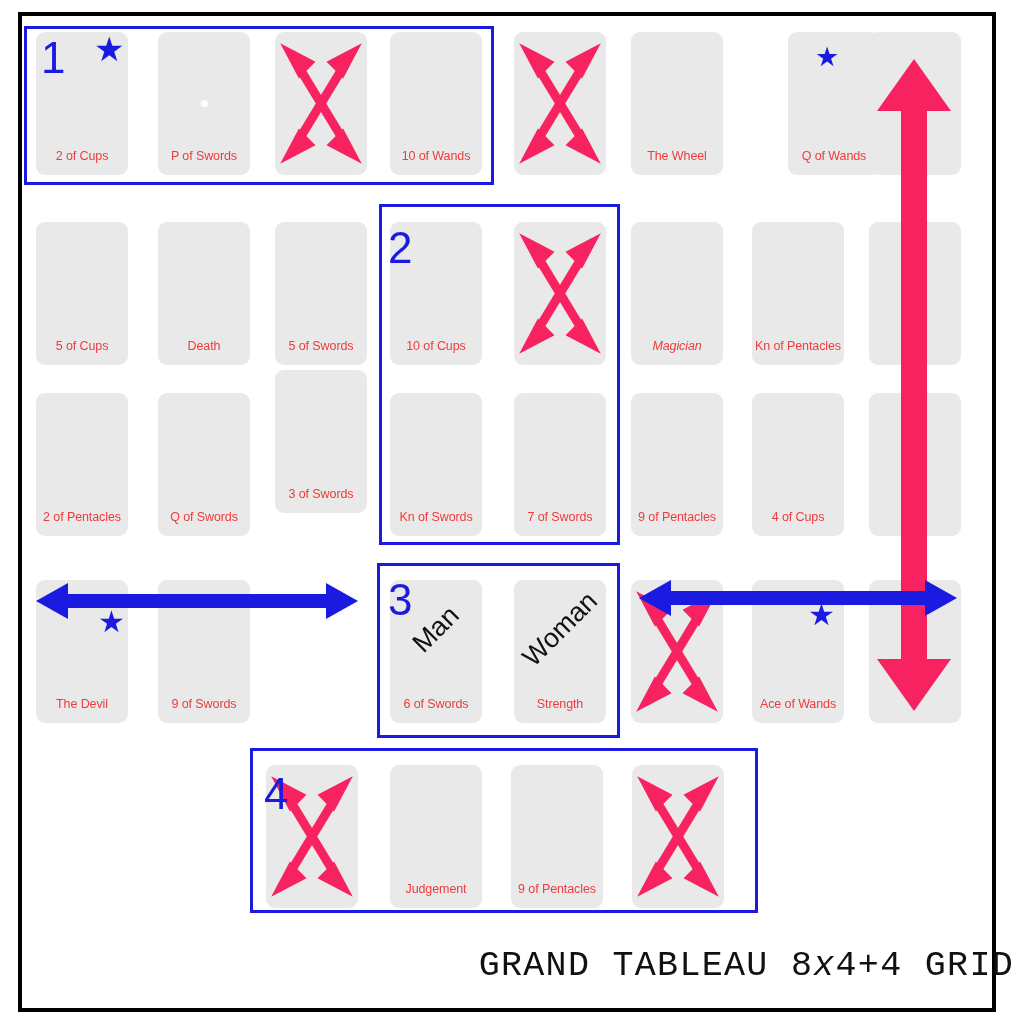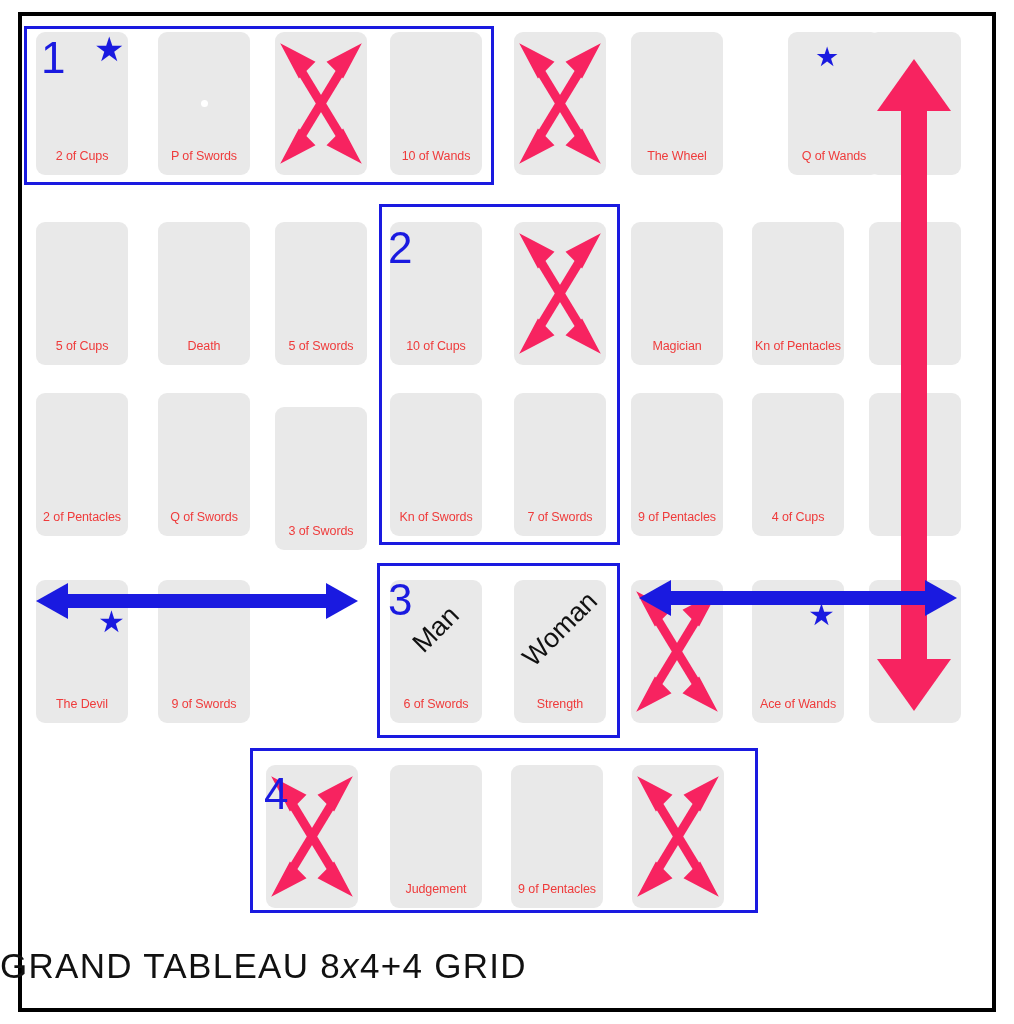--- a/index.html
+++ b/index.html
@@ -13,22 +13,22 @@
   .role{position:absolute;left:0;right:0;top:34px;text-align:center;color:#111111;font-size:27px;font-family:"Liberation Sans", sans-serif;transform:rotate(-45deg);transform-origin:50% 50%;white-space:nowrap;}
 
   .group-box{position:absolute;border:3px solid #1a1ae0;box-sizing:border-box;background:transparent;}
   .group-num{position:absolute;color:#1a1ae0;font-size:44px;line-height:1;font-family:"Liberation Sans", sans-serif;font-weight:400;}
 
   .star{position:absolute;color:#1a1ae0;font-size:34px;line-height:1;font-family:"DejaVu Sans", sans-serif;}
 
   .ovl{position:absolute;pointer-events:none;}
   .ovl svg{display:block;overflow:visible;}
 
-  #title{position:absolute;left:0;right:0;bottom:38px;text-align:left;color:#111111;
-         font-family:Liberation Sans, sans-serif;font-size:35px;letter-spacing:1.3px;}
+  #title{position:absolute;left:0;right:0;bottom:38px;text-align:right;color:#111111;
+         font-family:Liberation Mono, monospace;font-size:35px;letter-spacing:1.3px;}
   #title .x{font-style:italic;}
 </style>
 </head>
 <body>
 
 <div id="stage">
   <div id="frame"></div>
 
   <div class="group-box" style="left:24px;top:26px;width:470px;height:159px;"></div>
   <div class="group-box" style="left:379px;top:204px;width:241px;height:341px;"></div>
@@ -69,37 +69,37 @@
   </div>
   <div class="card" style="left:275px;top:222px;">
     <div class="card-label">5 of Swords</div>
   </div>
   <div class="card" style="left:390px;top:222px;">
     <div class="card-label">10 of Cups</div>
   </div>
   <div class="card" style="left:514px;top:222px;">
     <div class="card-label"></div>
   </div>
-  <div class="card" style="left:631px;top:222px;">
+  <div class="card" style="left:631px;top:222px;font-style:italic;">
     <div class="card-label">Magician</div>
   </div>
   <div class="card" style="left:752px;top:222px;">
     <div class="card-label">Kn of Pentacles</div>
   </div>
   <div class="card" style="left:869px;top:222px;">
     <div class="card-label"></div>
   </div>
 
   <div class="card" style="left:36px;top:393px;">
     <div class="card-label">2 of Pentacles</div>
   </div>
   <div class="card" style="left:158px;top:393px;">
     <div class="card-label">Q of Swords</div>
   </div>
-  <div class="card" style="left:275px;top:407px;">
+  <div class="card" style="left:275px;top:370px;">
     <div class="card-label">3 of Swords</div>
   </div>
   <div class="card" style="left:390px;top:393px;">
     <div class="card-label">Kn of Swords</div>
   </div>
   <div class="card" style="left:514px;top:393px;">
     <div class="card-label">7 of Swords</div>
   </div>
   <div class="card" style="left:631px;top:393px;">
     <div class="card-label">9 of Pentacles</div>

